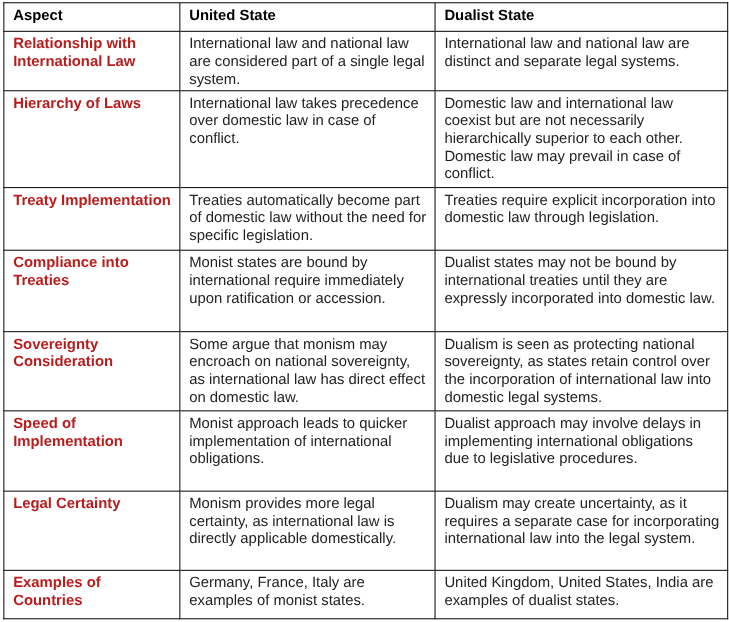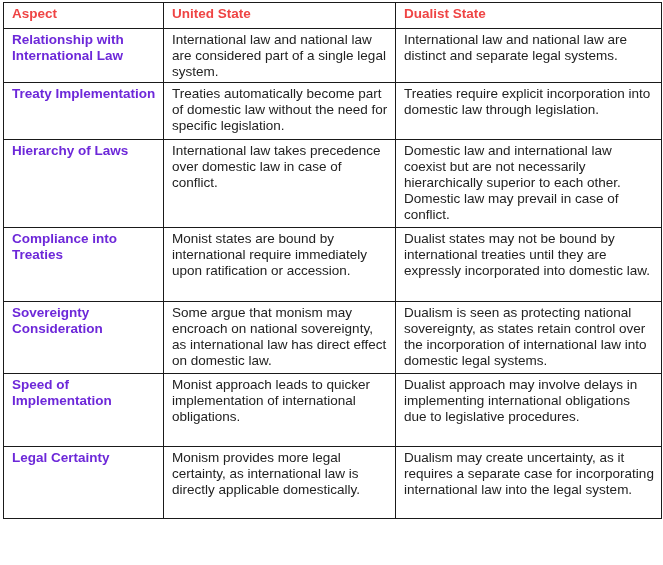--- a/index.html
+++ b/index.html
@@ -12,22 +12,22 @@
       font-size: 13.5px;
       line-height: 16px;
       color: #222222;
     }
     td, th {
       border: 1.5px solid #1a1a1a;
       vertical-align: top;
       text-align: left;
       padding: 3px 7px 2px 8px;
     }
-    th { font-weight: bold; color: #ef4444; height: 20px; }
-    td.aspect { font-weight: bold; color: #6d28d9; }
+    th { font-weight: bold; color: #000000; height: 20px; }
+    td.aspect { font-weight: bold; color: #b91c1c; }
     col.c1 { width: 160px; }
     col.c2 { width: 232px; }
     col.c3 { width: 266px; }
   </style>
 </head>
 <body>
 
 <table>
   <colgroup>
       <col class="c1">
@@ -40,29 +40,29 @@
       <th>United State</th>
       <th>Dualist State</th>
     </tr>
   </thead>
   <tbody>
     <tr style="height:54px">
       <td class="aspect">Relationship with International Law</td>
       <td>International law and national law are considered part of a single legal system.</td>
       <td>International law and national law are distinct and separate legal systems.</td>
     </tr>
+    <tr style="height:88px">
+      <td class="aspect">Hierarchy of Laws</td>
+      <td>International law takes precedence over domestic law in case of conflict.</td>
+      <td>Domestic law and international law coexist but are not necessarily hierarchically superior to each other. Domestic law may prevail in case of conflict.</td>
+    </tr>
     <tr style="height:57px">
       <td class="aspect">Treaty Implementation</td>
       <td>Treaties automatically become part of domestic law without the need for specific legislation.</td>
       <td>Treaties require explicit incorporation into domestic law through legislation.</td>
-    </tr>
-    <tr style="height:88px">
-      <td class="aspect">Hierarchy of Laws</td>
-      <td>International law takes precedence over domestic law in case of conflict.</td>
-      <td>Domestic law and international law coexist but are not necessarily hierarchically superior to each other. Domestic law may prevail in case of conflict.</td>
     </tr>
     <tr style="height:74px">
       <td class="aspect">Compliance into Treaties</td>
       <td>Monist states are bound by international require immediately upon ratification or accession.</td>
       <td>Dualist states may not be bound by international treaties until they are expressly incorporated into domestic law.</td>
     </tr>
     <tr style="height:72px">
       <td class="aspect">Sovereignty Consideration</td>
       <td>Some argue that monism may encroach on national sovereignty, as international law has direct effect on domestic law.</td>
       <td>Dualism is seen as protecting national sovereignty, as states retain control over the incorporation of international law into domestic legal systems.</td>
@@ -70,14 +70,19 @@
     <tr style="height:73px">
       <td class="aspect">Speed of Implementation</td>
       <td>Monist approach leads to quicker implementation of international obligations.</td>
       <td>Dualist approach may involve delays in implementing international obligations due to legislative procedures.</td>
     </tr>
     <tr style="height:72px">
       <td class="aspect">Legal Certainty</td>
       <td>Monism provides more legal certainty, as international law is directly applicable domestically.</td>
       <td>Dualism may create uncertainty, as it requires a separate case for incorporating international law into the legal system.</td>
     </tr>
+    <tr style="height:44px">
+      <td class="aspect">Examples of Countries</td>
+      <td>Germany, France, Italy are examples of monist states.</td>
+      <td>United Kingdom, United States, India are examples of dualist states.</td>
+    </tr>
   </tbody>
 </table>
 
 </body></html>

